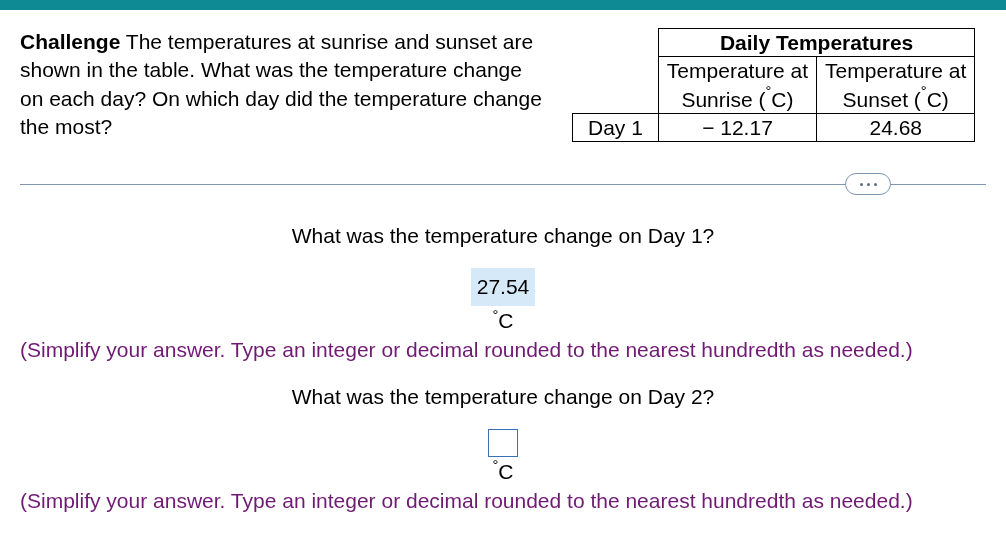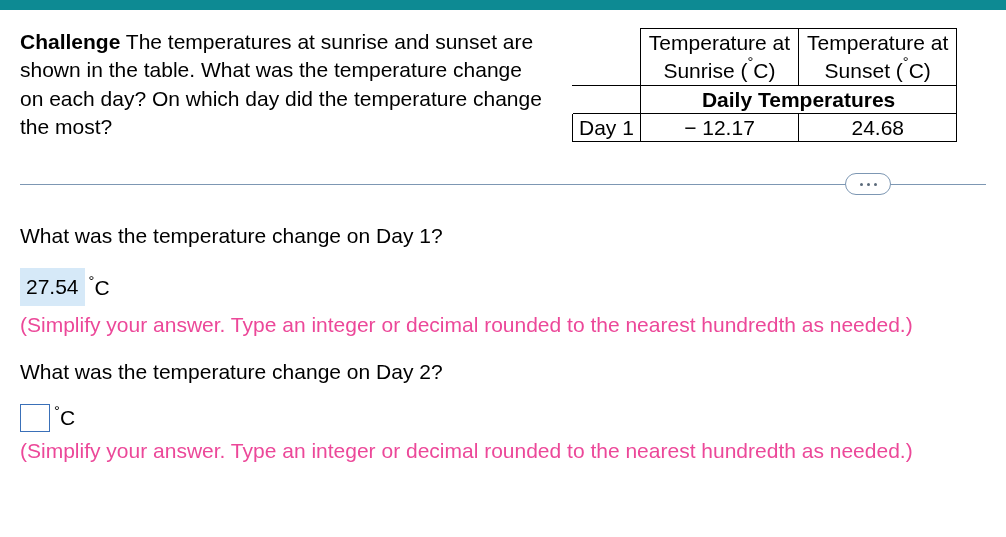--- a/index.html
+++ b/index.html
@@ -51,21 +51,21 @@
       border-left: 1.5px solid #000;
     }
     table.temps .blank-top {
       border-top: 1.5px solid #fff;
       border-left: 1.5px solid #fff;
       border-right: 1.5px solid #000;
       border-bottom: none;
     }
     table.temps .row-label {
       text-align: center;
-      padding: 0 6px;
+      padding: 0 15px;
     }
     .divider-wrap {
       position: relative;
       margin-top: 42px;
       margin-bottom: 34px;
     }
     .divider {
       border: none;
       border-top: 1.5px solid #7d97b3;
       width: 100%;
@@ -91,26 +91,28 @@
       width: 3px;
       height: 3px;
       background: #5b6a7a;
       border-radius: 50%;
     }
     .question-block {
       line-height: 1.65;
     }
     .q-line {
       margin-bottom: 14px;
+      text-align: center;
     }
     .answer-line {
       margin-bottom: 2px;
       display: flex;
       align-items: center;
       gap: 4px;
+      flex-direction: column;
     }
     .filled-answer {
       background: #d6e9f8;
       padding: 2px 6px 2px 6px;
       display: inline-block;
       color: #000;
     }
     .empty-answer {
       width: 30px;
       height: 28px;
@@ -124,55 +126,55 @@
       align-items: flex-start;
       line-height: 1;
     }
     .deg {
       font-size: 0.7em;
       vertical-align: super;
       position: relative;
       top: -0.2em;
     }
     .hint {
-      color: #ec4899;
+      color: #701a75;
       margin-bottom: 12px;
     }
   </style>
 </head>
 <body>
 
 <div class="teal-bar"></div>
 
 <div class="content">
 
   <div class="top-section">
     <div class="problem-text">
       <span class="chal">Challenge</span><span>  The temperatures at sunrise and sunset are shown in the table. What was the temperature change on each day? On which day did the temperature change the most?</span>
     </div>
 
     <div class="table-wrap">
       <table class="temps">
         <tbody>
             <tr>
+          <td class="blank-top"></td>
+          <td colspan="2" class="title-cell">Daily Temperatures</td>
+        </tr>
+        <tr>
           <td class="blank-top" style="border-bottom:1.5px solid #000;"></td>
           <td>
             <span>Temperature at</span><br>
             <span>Sunrise (</span><span class="deg">°</span><span>C)</span>
           </td>
           <td>
             <span>Temperature at</span><br>
             <span>Sunset (</span><span class="deg">°</span><span>C)</span>
           </td>
         </tr>
         <tr>
-          <td class="blank-top"></td>
-          <td colspan="2" class="title-cell">Daily Temperatures</td>
-        </tr>
-        <tr>
           <td class="row-label">Day 1</td>
           <td>− 12.17</td>
           <td>24.68</td>
         </tr>
       </tbody>
         </table>
     </div>
   </div>
 
   <div class="divider-wrap">

